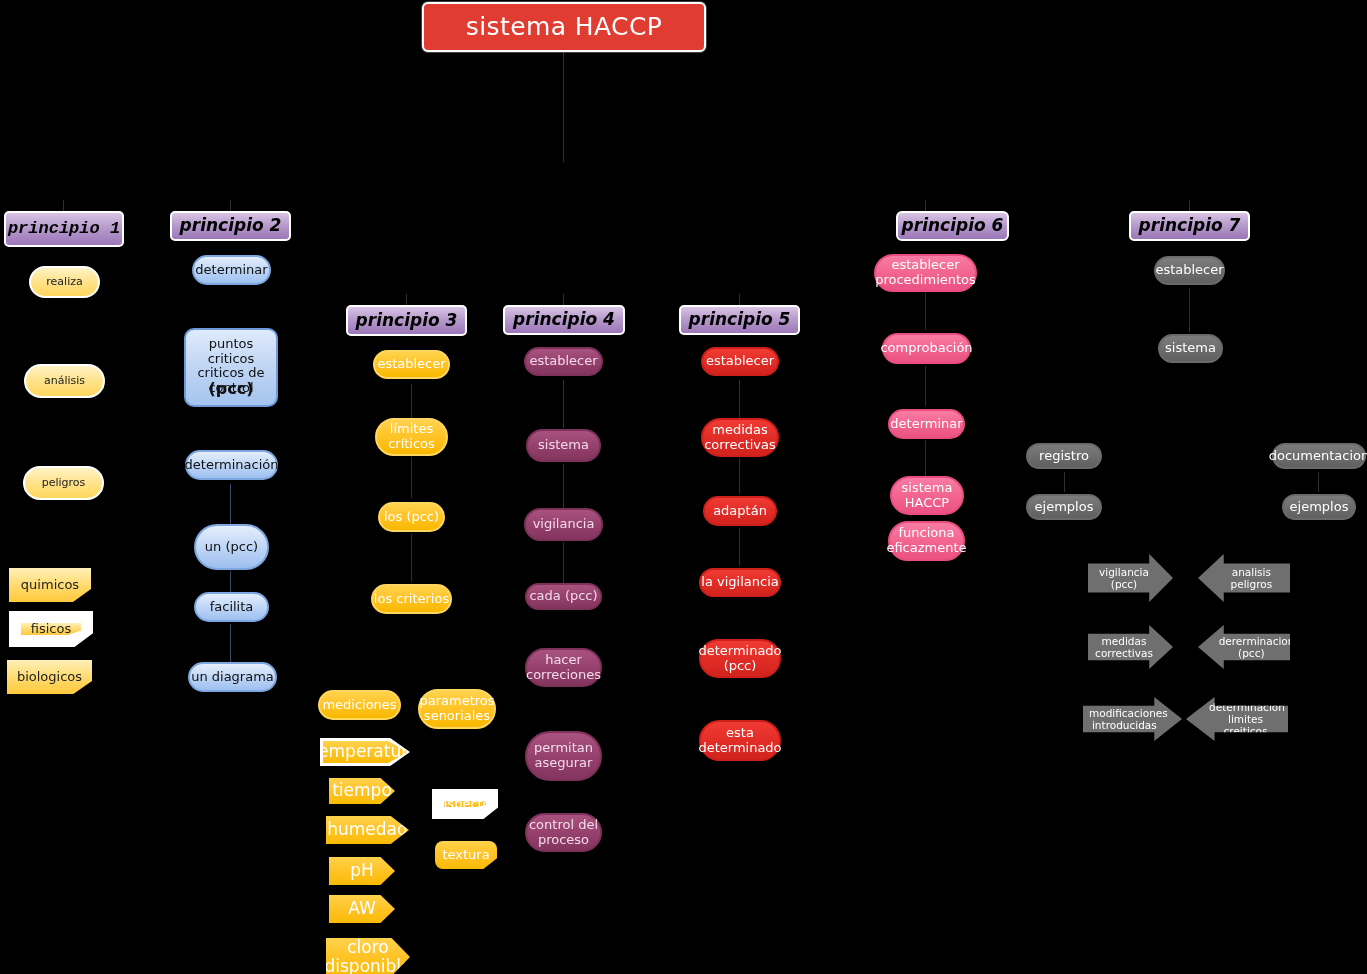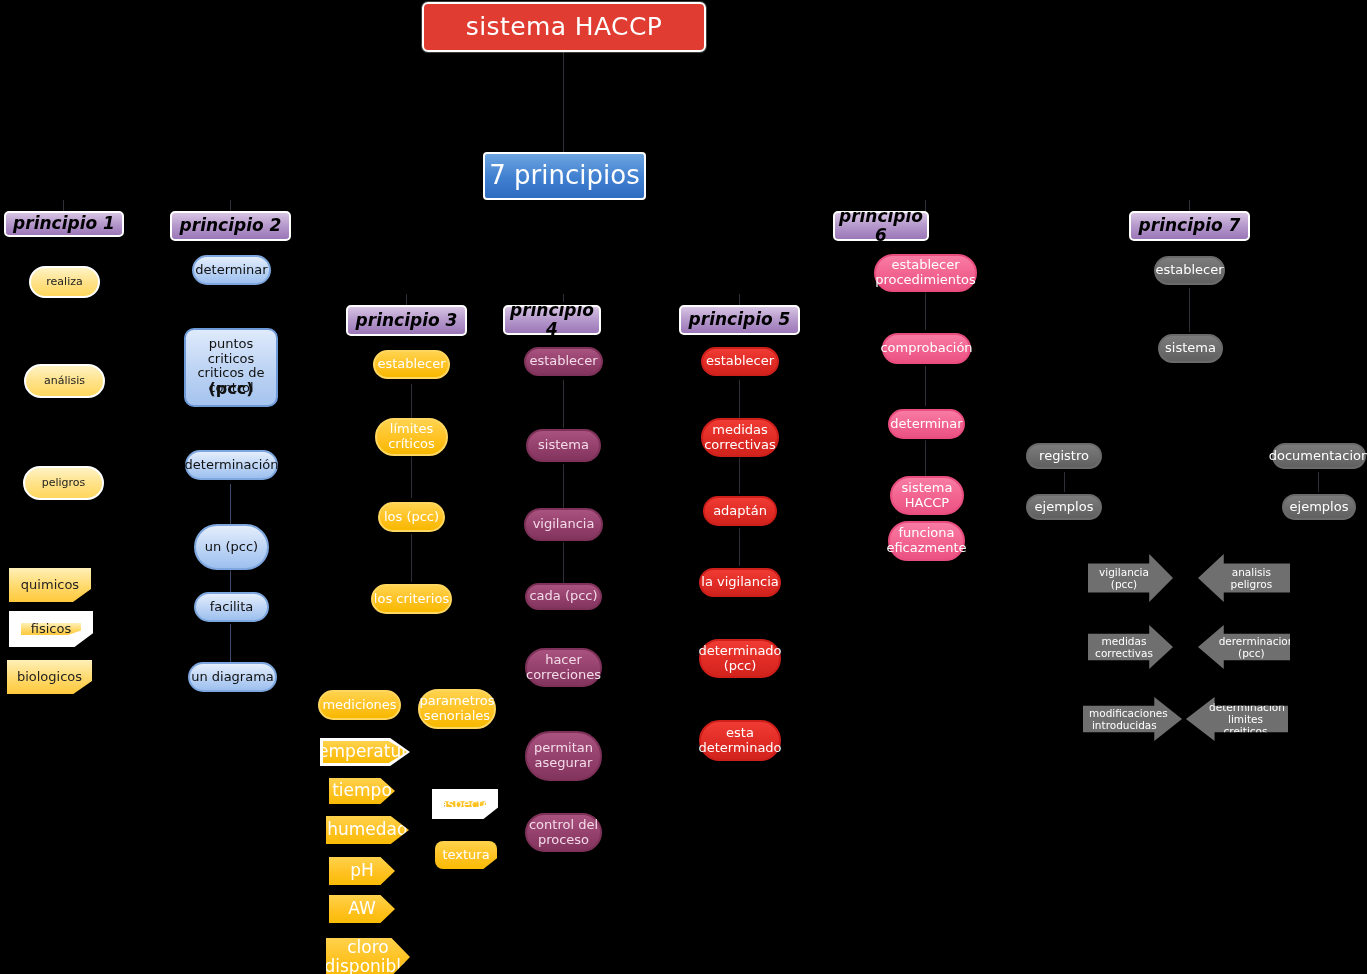--- a/index.html
+++ b/index.html
@@ -172,23 +172,22 @@
   <div class="vline faint" style="left:925px;top:290px;height:40px;"></div>
   <div class="vline faint" style="left:925px;top:366px;height:40px;"></div>
   <div class="vline faint" style="left:925px;top:440px;height:36px;"></div>
 
   <div class="vline faint" style="left:1189px;top:288px;height:44px;"></div>
   <div class="vline faint" style="left:1064px;top:472px;height:20px;"></div>
   <div class="vline faint" style="left:1318px;top:472px;height:20px;"></div>
 
   <div class="node root-title" style="left:422px;top:2px;width:284px;height:50px;">sistema HACCP</div>
 
-  <div class="node seven" style="left:483px;top:152px;width:163px;height:48px;">7 principios</div>
-
-  <div class="node phead" style="left:4px;top:211px;width:120px;height:26px;">principio 1</div>
+
+  <div class="node phead" style="left:4px;top:211px;width:120px;height:36px;font-family:Liberation Mono, monospace;">principio 1</div>
 
   <div class="node cream pill" style="left:29px;top:266px;width:71px;height:32px;">realiza</div>
   <div class="node cream pill" style="left:24px;top:364px;width:81px;height:34px;">análisis</div>
   <div class="node cream pill" style="left:23px;top:466px;width:81px;height:34px;">peligros</div>
 
   <div class="note-wrap" style="left:9px;top:568px;width:82px;height:34px;">
     <div class="node note" style="position:relative;width:100%;height:100%;">quimicos</div>
   </div>
   <div class="note-wrap outlined" style="left:9px;top:611px;width:84px;height:36px;">
     <div class="node note">fisicos</div>
@@ -235,21 +234,21 @@
   <div class="node penta" style="left:326px;top:938px;width:84px;height:38px;">cloro
 disponible</div>
 
   <div class="note-wrap outlined" style="left:432px;top:789px;width:66px;height:30px;">
     <div class="node note goldn">aspecto</div>
   </div>
   <div class="note-wrap" style="left:435px;top:841px;width:62px;height:28px;">
     <div class="node note goldn" style="position:relative;width:100%;height:100%;">textura</div>
   </div>
 
-  <div class="node phead" style="left:503px;top:305px;width:98px;height:30px;">principio 4</div>
+  <div class="node phead" style="left:503px;top:305px;width:122px;height:30px;">principio 4</div>
 
   <div class="node magenta pill" style="left:524px;top:347px;width:79px;height:29px;">establecer</div>
   <div class="node magenta pill" style="left:526px;top:429px;width:75px;height:33px;">sistema</div>
   <div class="node magenta pill" style="left:524px;top:508px;width:79px;height:33px;">vigilancia</div>
   <div class="node magenta pill" style="left:525px;top:583px;width:77px;height:27px;">cada (pcc)</div>
   <div class="node magenta pill" style="left:525px;top:648px;width:77px;height:39px;">hacer
 correciones</div>
   <div class="node magenta pill" style="left:525px;top:731px;width:77px;height:50px;">permitan
 asegurar</div>
   <div class="node magenta pill" style="left:525px;top:813px;width:77px;height:39px;">control del
@@ -260,21 +259,21 @@
   <div class="node red pill" style="left:701px;top:347px;width:78px;height:29px;">establecer</div>
   <div class="node red pill" style="left:701px;top:418px;width:78px;height:39px;">medidas
 correctivas</div>
   <div class="node red pill" style="left:703px;top:496px;width:74px;height:30px;">adaptán</div>
   <div class="node red pill" style="left:699px;top:568px;width:82px;height:29px;">la vigilancia</div>
   <div class="node red pill" style="left:699px;top:639px;width:82px;height:39px;">determinado
 (pcc)</div>
   <div class="node red pill" style="left:699px;top:720px;width:82px;height:41px;">esta
 determinado</div>
 
-  <div class="node phead" style="left:833px;top:211px;width:96px;height:30px;">principio 6</div>
+  <div class="node phead" style="left:896px;top:211px;width:113px;height:30px;border-radius:6px;">principio 6</div>
 
   <div class="node pink pill" style="left:874px;top:254px;width:103px;height:38px;">establecer
 procedimientos</div>
   <div class="node pink pill" style="left:882px;top:333px;width:89px;height:31px;">comprobación</div>
   <div class="node pink pill" style="left:888px;top:409px;width:77px;height:30px;">determinar</div>
   <div class="node pink pill" style="left:890px;top:476px;width:74px;height:39px;">sistema
 HACCP</div>
   <div class="node pink pill" style="left:888px;top:521px;width:77px;height:40px;">funciona
 eficazmente</div>
 

